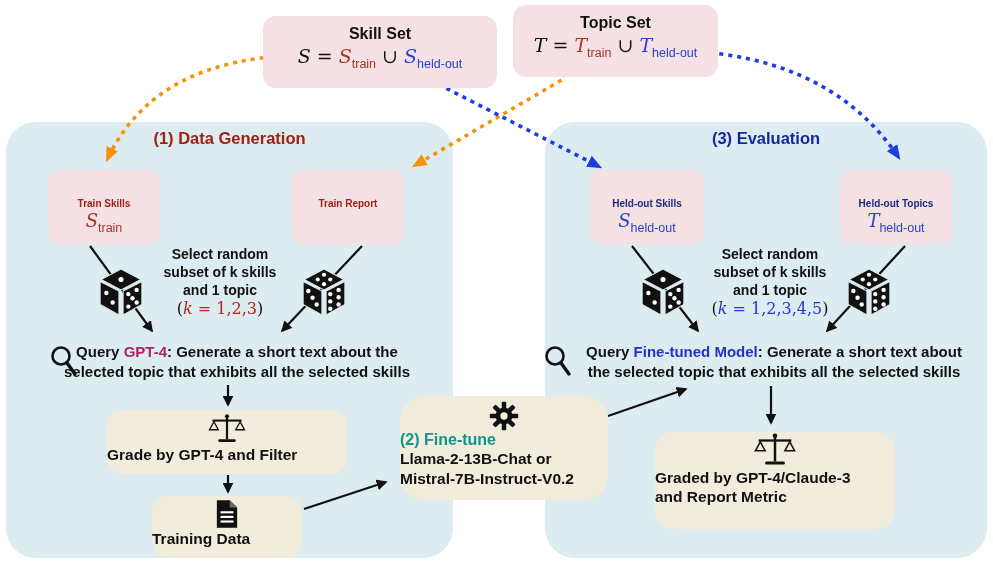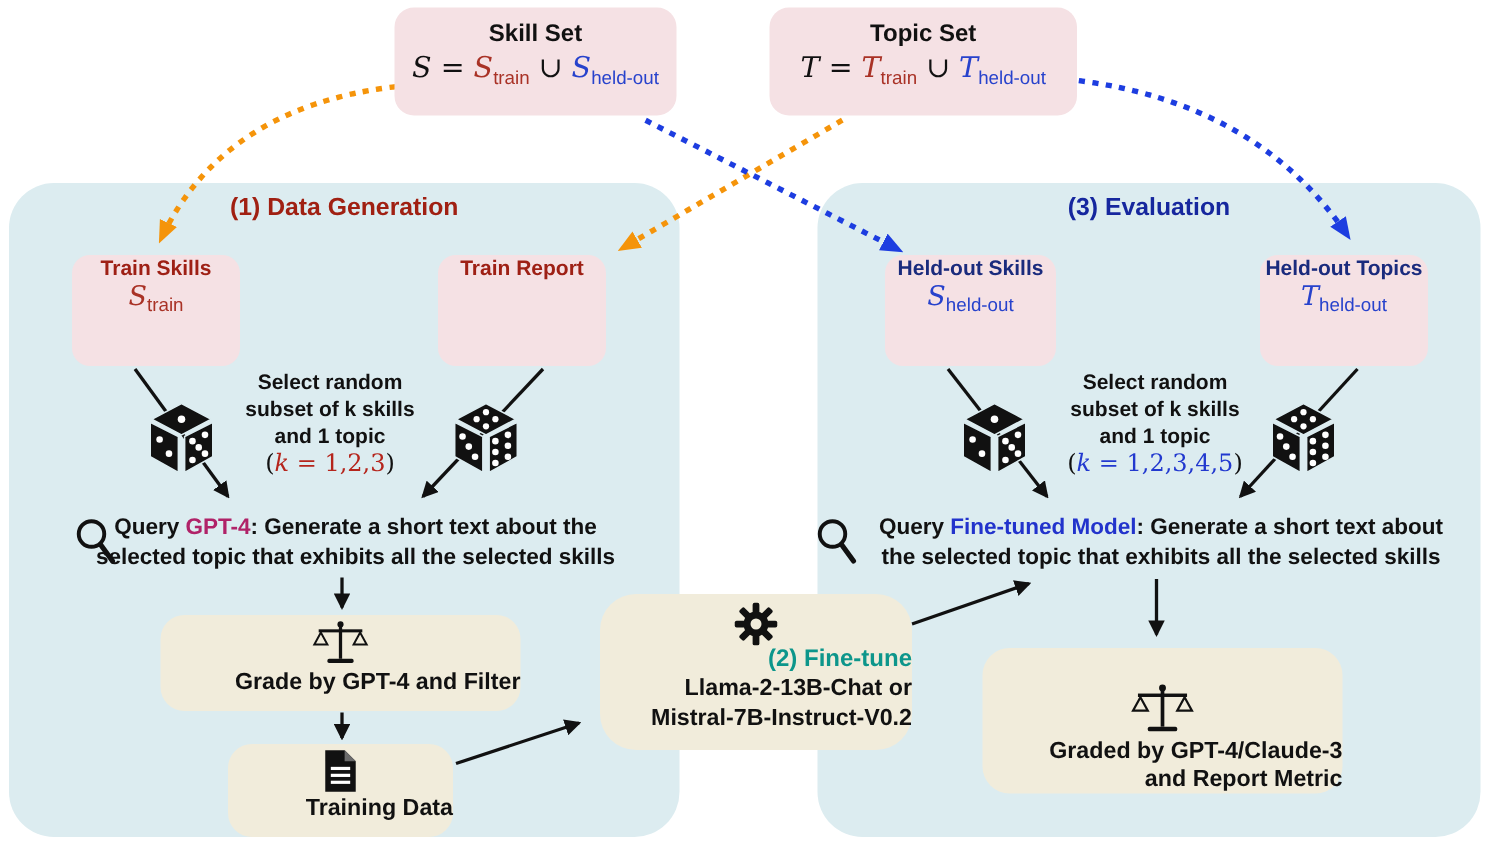--- a/index.html
+++ b/index.html
@@ -8,33 +8,33 @@
   
   .panel{position:absolute;top:122px;height:436px;background:#dcecf0;border-radius:30px;z-index:0;}
   #lpanel{left:6px;width:447px;}
   #rpanel{left:545px;width:442px;}
   .phead{position:absolute;top:7px;width:100%;text-align:center;font-size:16.5px;font-weight:bold;}
   #lpanel .phead{color:#a02012;}
   #rpanel .phead{color:#16279e;}
 
   
   .topbox{position:absolute;background:#f5e1e4;border-radius:13px;text-align:center;z-index:2;}
-  #skillset{left:263px;top:5px;width:188px;height:72px;}
+  #skillset{left:263px;top:16px;width:234px;height:72px;}
   #topicset{left:513px;top:5px;width:205px;height:72px;text-align:center;}
   .topbox .tt{font-size:16px;font-weight:bold;color:#111;padding-top:9px;}
   .math{font-family:"DejaVu Serif","Liberation Serif",serif;font-style:italic;}
   .formula{font-size:19px;color:#111;margin-top:2px;}
   .formula sub,.pbox sub{font-family:"Liberation Sans",sans-serif;font-style:normal;font-size:12.5px;}
   .fr{color:#a93226;}
   .fb{color:#2742cc;}
 
   
   .pbox{position:absolute;background:#f5e1e4;border-radius:12px;text-align:center;z-index:2;}
   .pbox{top:170px;height:74px;}
-  .pbox .bt{font-size:14px;font-weight:bold;padding-top:0;}
+  .pbox .bt{font-size:10px;font-weight:bold;padding-top:28px;}
   .pbox .bm{font-size:18px;margin-top:1px;}
   .left-pink .bt{color:#9e2015;} .left-pink .bm{color:#a93226;}
   .right-pink .bt{color:#1a2b7d;} .right-pink .bm{color:#2742cc;}
   #trainskills{left:48px;width:112px;}
   #traintopics{left:292px;width:112px;}
   #heldskills{left:590px;width:114px;}
   #heldtopics{left:840px;width:112px;}
 
   
   .selblock{position:absolute;top:245px;width:172px;text-align:center;font-size:14px;font-weight:bold;color:#111;line-height:18px;z-index:2;}
@@ -45,26 +45,26 @@
   #rselect .kexpr{color:#2239cf;}
 
   
   .qblock{position:absolute;top:342px;text-align:center;font-size:15px;font-weight:bold;color:#111;line-height:19.5px;z-index:2;}
   #lquery{left:37px;width:400px;}
   #rquery{left:562px;width:424px;}
   .qm-l{color:#b02268;}
   .qm-r{color:#2233cc;}
 
   
-  .bbox{position:absolute;background:#f1ecdb;text-align:right;z-index:2;color:#111;}
+  .bbox{position:absolute;background:#f1ecdb;text-align:left;z-index:2;color:#111;}
   .bbox .lbl{font-size:15.5px;font-weight:bold;line-height:19px;}
   #gradebox{left:107px;top:410px;width:240px;height:64px;border-radius:16px;padding-top:3px;box-sizing:border-box;}
   #tdatabox{left:152px;top:496px;width:150px;height:62px;border-radius:16px;padding-top:3px;box-sizing:border-box;}
   #ftbox{left:400px;top:396px;width:208px;height:104px;border-radius:24px;padding-top:5px;box-sizing:border-box;}
-  #gradedbox{left:655px;top:432px;width:240px;height:97px;border-radius:18px;padding-top:23px;box-sizing:border-box;}
+  #gradedbox{left:655px;top:432px;width:240px;height:97px;border-radius:18px;padding-top:0;box-sizing:border-box;}
   .ftstep{font-size:16px;font-weight:bold;color:#0d968b;}
   .ftline{font-size:15.5px;font-weight:bold;color:#111;line-height:20px;}
   .icn{display:block;margin:0 auto;}
 
   
   .die{position:absolute;width:48px;height:52px;z-index:2;}
   #die1{left:97px;top:266px;} #die2{left:300px;top:266px;}
   #die3{left:639px;top:266px;} #die4{left:845px;top:266px;}
   .mag{position:absolute;width:32px;height:36px;z-index:2;}
   #lmag{left:48px;top:344px;} #rmag{left:542px;top:344px;}

